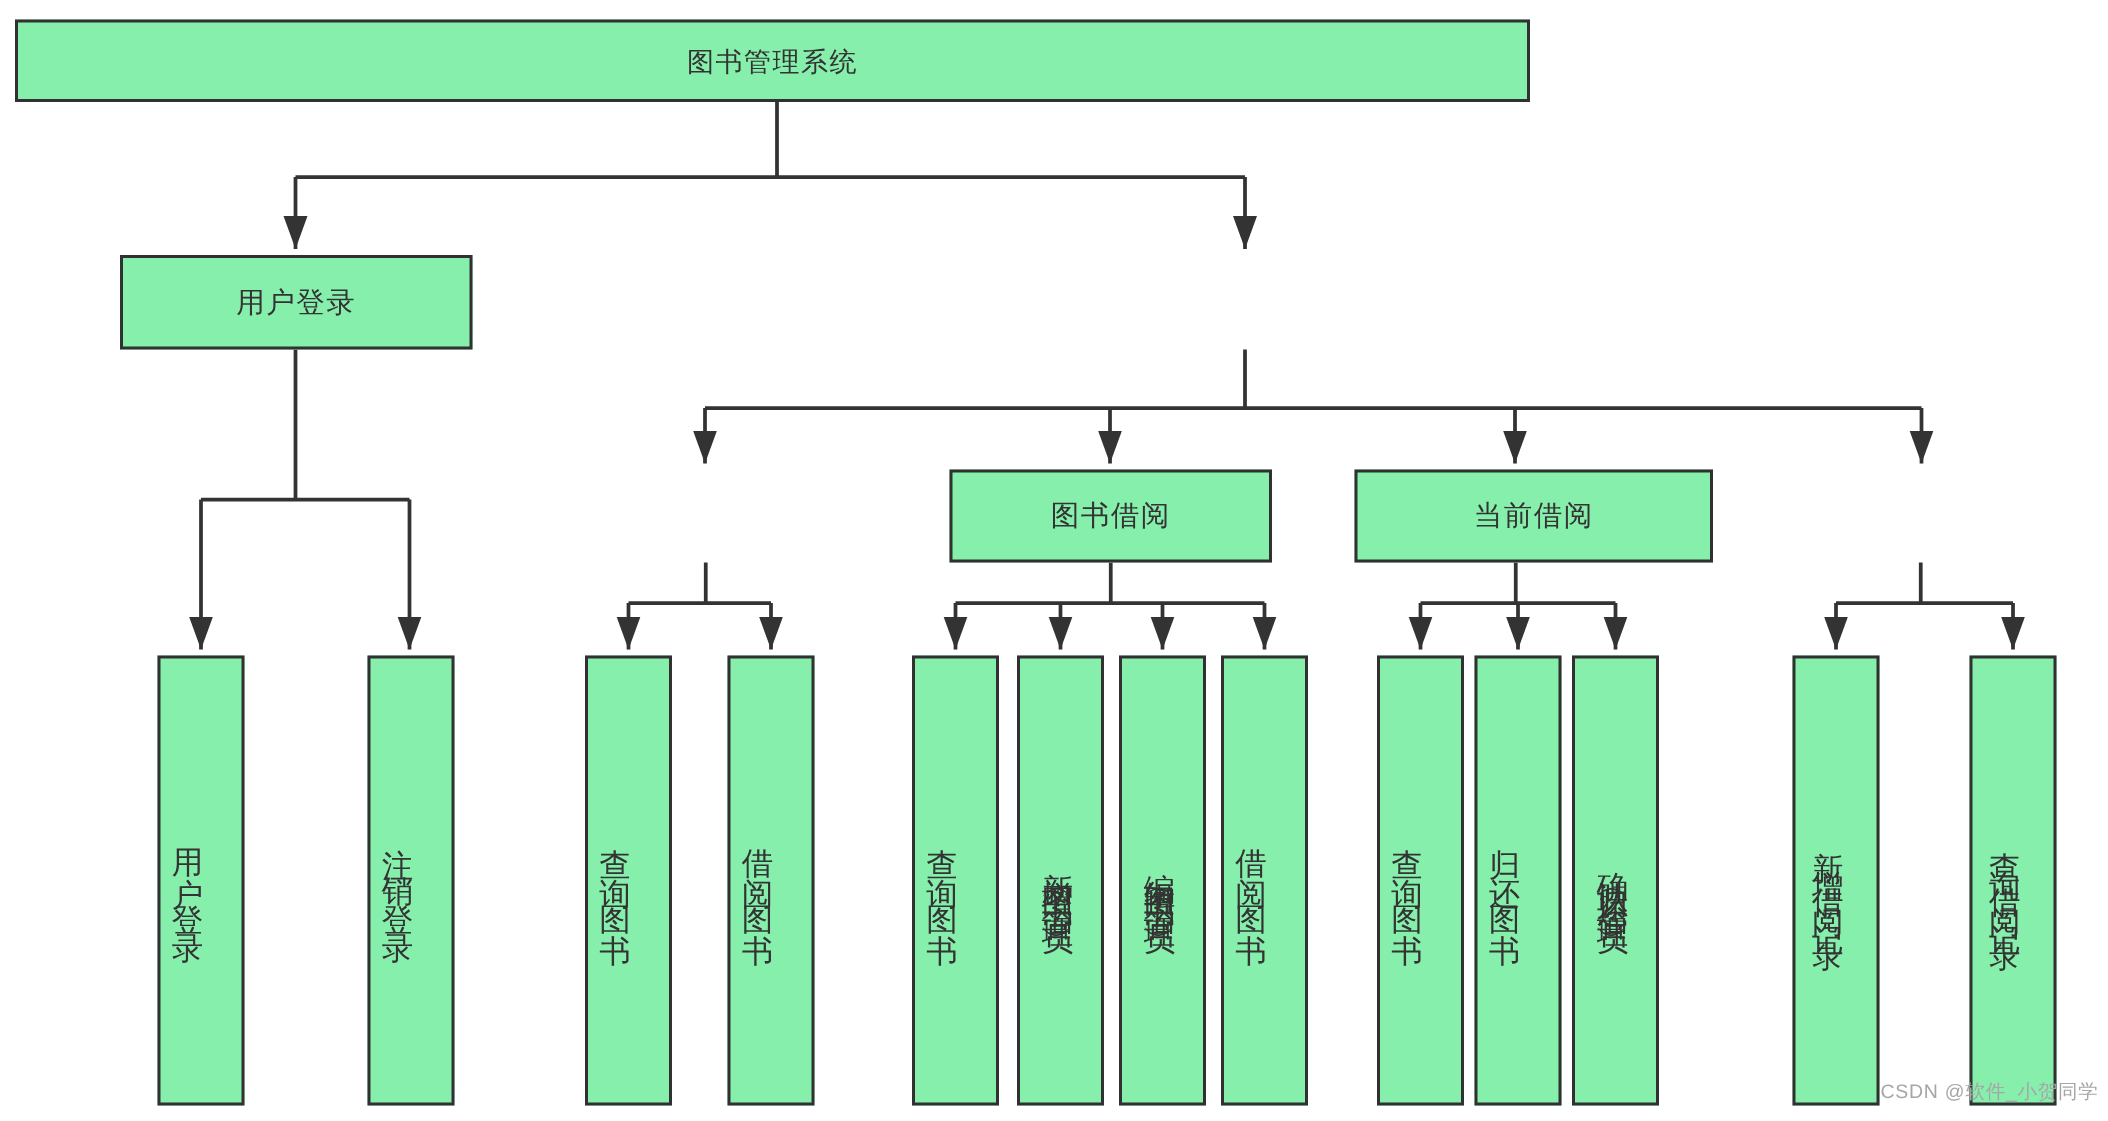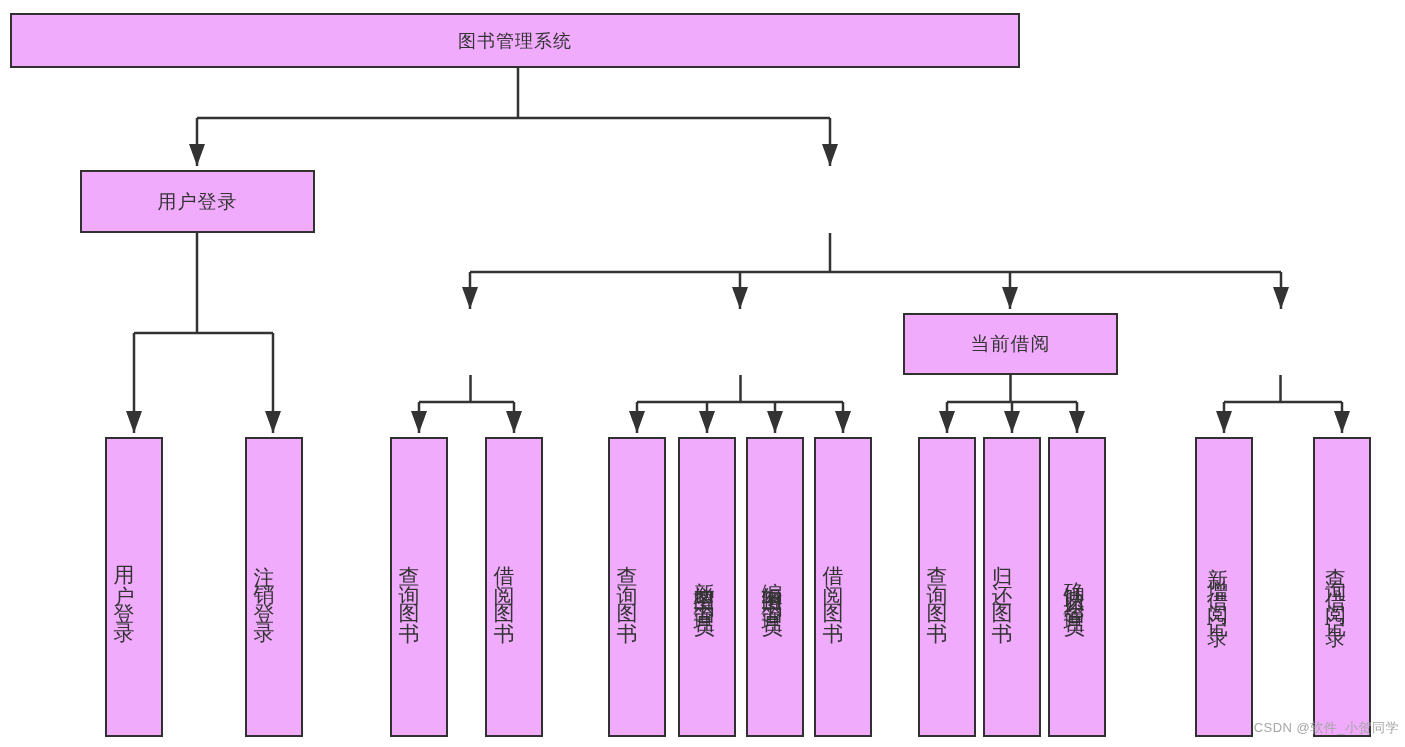--- a/index.html
+++ b/index.html
@@ -17,21 +17,21 @@
   }
   #wires {
     position: absolute;
     left: 0; top: 0;
     width: 1405px; height: 747px;
   }
   .box {
     position: absolute;
     box-sizing: border-box;
     border: 2.5px solid #313131;
-    background: #f0abfc;
+    background: #86efac;
     color: #333333;
     display: flex;
     align-items: center;
     justify-content: center;
     text-align: center;
   }
   .hlabel {
     font-size: 19px;
     letter-spacing: 1px;
     white-space: nowrap;
@@ -109,21 +109,24 @@
   </svg>
 
   <div class="box" style="left:10px;top:13px;width:1010px;height:55px">
     <span class="hlabel root-label">图书管理系统</span>
   </div>
 
   <div class="box" style="left:80px;top:170px;width:235px;height:63px">
     <span class="hlabel">用户登录</span>
   </div>
 
-  <div class="box" style="left:903px;top:313px;width:215px;height:62px">
+  <div class="box" style="left:633px;top:313px;width:215px;height:62px">
+    <span class="hlabel">图书借阅</span>
+  </div>
+  <div class="box" style="left:903px;top:313px;width:239px;height:62px">
     <span class="hlabel">当前借阅</span>
   </div>
 
   <div class="box leaf" style="left:105px">
     <span class="v v4">用户登录</span>
   </div>
   <div class="box leaf" style="left:245px">
     <span class="v v4">注销登录</span>
   </div>
 

